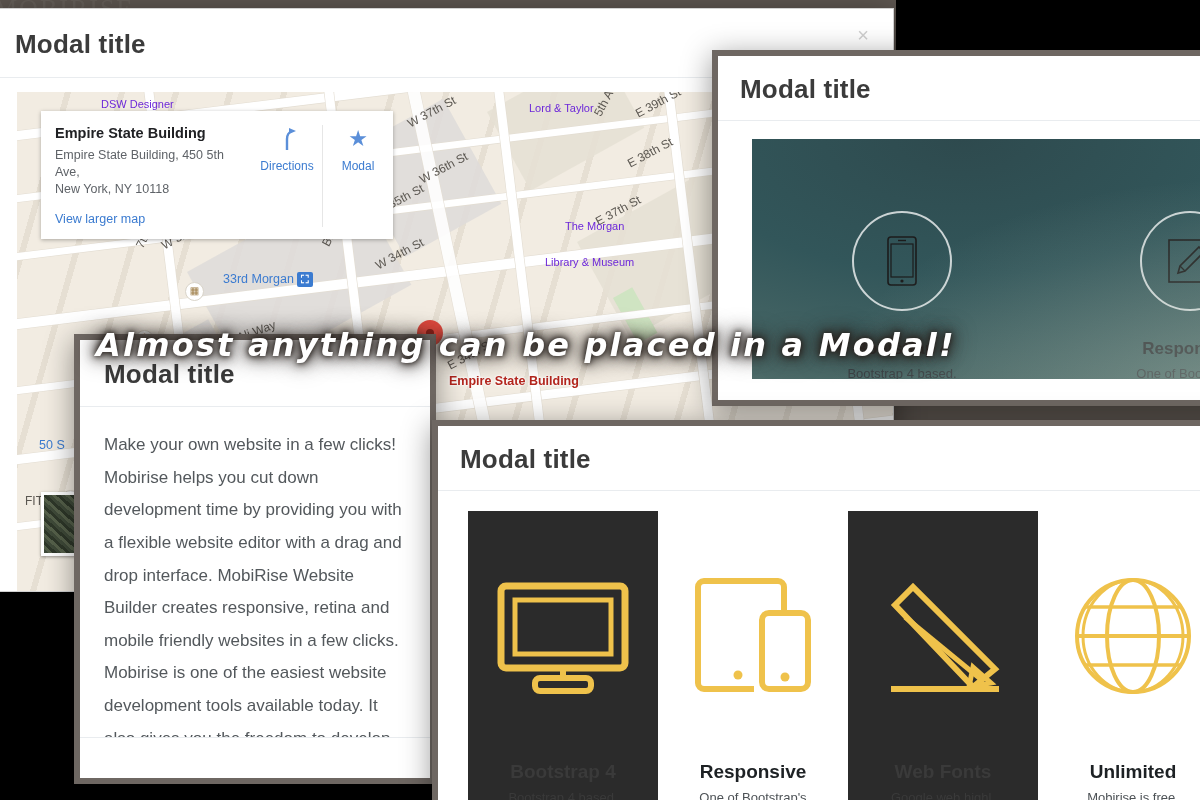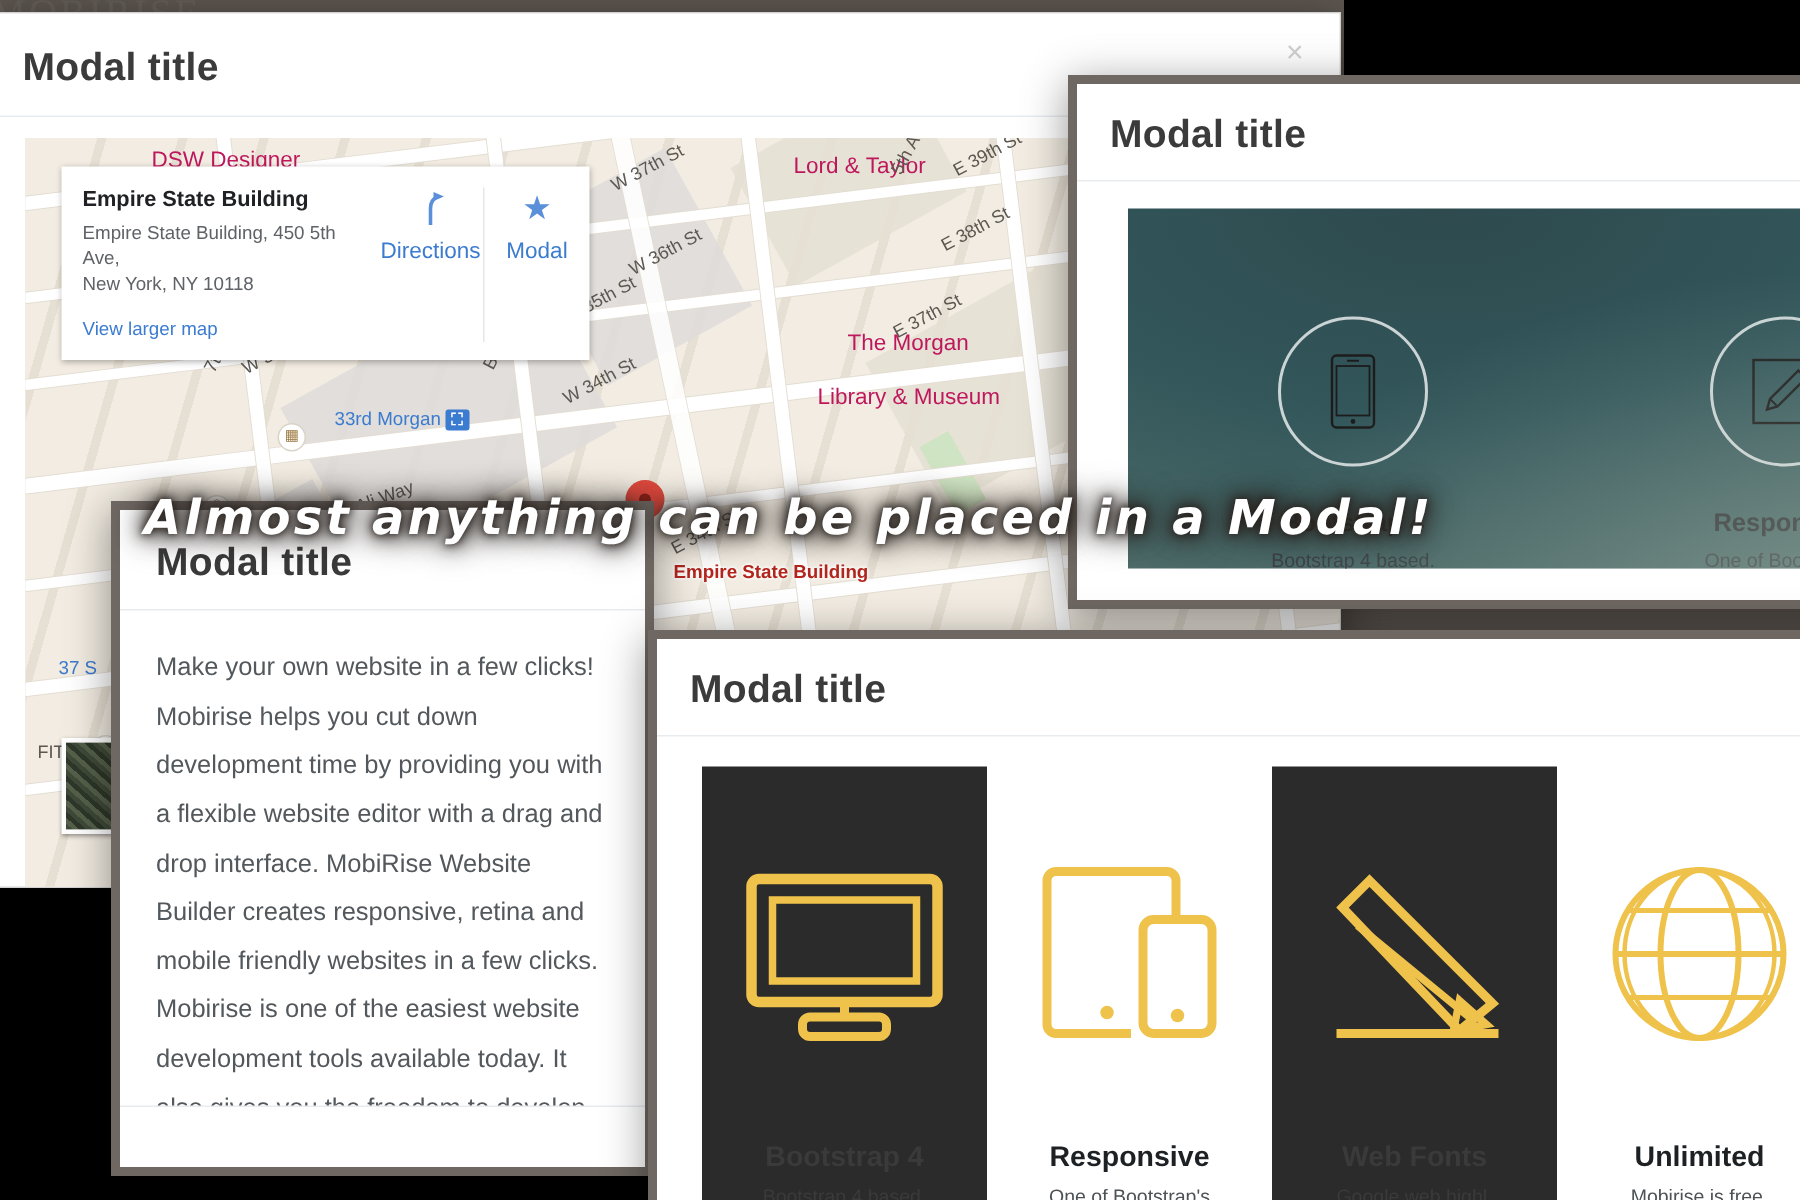--- a/index.html
+++ b/index.html
@@ -43,35 +43,35 @@
       repeating-linear-gradient(106deg,#f2ece2 0 46px,#e6dfd3 46px 52px),
       repeating-linear-gradient(16deg,#efe8dd 0 60px,#e3dbcd 60px 66px),
       #f0eae0;}
   .road{position:absolute;background:#ffffff;transform-origin:0 0;box-shadow:0 0 0 .6px #e3ddd2;}
   .road.major{background:#fff;}
   .blk{position:absolute;background:#e5e0d4;transform-origin:0 0;opacity:.85;}
   .blk.gray{background:#dedcd9;}
   .park{position:absolute;background:#cfe4c2;transform-origin:0 0;}
   .mlabel{position:absolute;color:#5b5751;font-size:12px;white-space:nowrap;
           transform-origin:0 0;font-family:"Liberation Sans",sans-serif;}
-  .mlabel.poi{color:#be185d;font-size:15px;}
+  .mlabel.poi{color:#6d28d9;font-size:11px;}
   .mlabel.transit{color:#3b7bd0;font-size:12.5px;}
 
   .mcard{position:absolute;left:24px;top:19px;width:352px;background:#fff;
          box-shadow:0 1px 4px rgba(0,0,0,.3);padding:14px 0 12px 0;}
   .mcard-inner{display:flex;}
   .mcard-left{flex:1;padding:0 10px 0 14px;}
   .mcard-t{font-size:14.5px;font-weight:bold;color:#202124;margin-bottom:6px;}
   .mcard-a{font-size:12.5px;color:#5f6368;line-height:1.35;}
   .mcard-l{font-size:12.5px;color:#3b7bd0;margin-top:14px;display:inline-block;cursor:pointer;}
   .mcard-acts{display:flex;}
   .mcard-act{width:70px;text-align:center;padding:2px 0 0 0;cursor:pointer;}
   .mcard-act + .mcard-act{border-left:1px solid #e6e6e6;}
   .mcard-ic{font-size:22px;color:#5b8fd9;line-height:1.1;height:28px;}
-  .mcard-lb{font-size:15px;color:#3b7bd0;margin-top:4px;}
+  .mcard-lb{font-size:12px;color:#3b7bd0;margin-top:4px;}
 
   .pin{position:absolute;left:400px;top:228px;width:26px;height:36px;}
   .pin .head{position:absolute;left:0;top:0;width:26px;height:26px;border-radius:50% 50% 50% 50%;
              background:#e04a3f;}
   .pin .tip{position:absolute;left:9px;top:18px;width:8px;height:18px;background:#e04a3f;
             clip-path:polygon(50% 100%,0 0,100% 0);}
   .pin .dot{position:absolute;left:9px;top:9px;width:8px;height:8px;border-radius:50%;background:#8c231c;}
   .pinlabel{position:absolute;left:432px;top:282px;color:#b3261e;font-size:12.5px;font-weight:bold;
             text-shadow:0 0 3px #fff,0 0 3px #fff,0 0 2px #fff;white-space:nowrap;}
   .satthumb{position:absolute;left:24px;top:400px;width:64px;height:58px;border:3px solid #fff;
@@ -189,21 +189,21 @@
         <div class="mlabel" style="left:574px;top:20px;transform:rotate(-62deg);">5th Ave</div>
         <div class="mlabel" style="left:772px;top:48px;transform:rotate(-62deg);">Madison Ave</div>
         <div class="mlabel" style="left:842px;top:156px;transform:rotate(-62deg);">Park Ave</div>
         <div class="mlabel" style="left:116px;top:152px;transform:rotate(-62deg);">7th Ave</div>
         <div class="mlabel" style="left:302px;top:150px;transform:rotate(-62deg);">Broadway</div>
         <div class="mlabel" style="left:156px;top:262px;transform:rotate(-20deg);">Muhammad Ali Way</div>
         <div class="mlabel poi" style="left:48px;top:106px;">Hotel Pennsylvania</div>
         <div class="mlabel poi" style="left:548px;top:128px;text-align:center;">The Morgan</div>
         <div class="mlabel poi" style="left:528px;top:164px;">Library &amp; Museum</div>
         <div class="mlabel" style="left:8px;top:402px;">FIT</div>
-        <div class="mlabel transit" style="left:22px;top:346px;">37 S</div>
+        <div class="mlabel transit" style="left:22px;top:346px;">50 S</div>
 
         <div class="mlabel transit" style="left:204px;top:124px;">
           <span>34 Street - Herald Sq</span><span class="transit-badge">M</span>
         </div>
         <div class="mlabel transit" style="left:206px;top:180px;">
           <span>33rd Morgan</span><span class="transit-badge">⛶</span>
         </div>
 
         <div class="poi-ic" style="left:82px;top:62px;">🍴</div>
         <div class="poi-ic" style="left:168px;top:190px;">▦</div>

